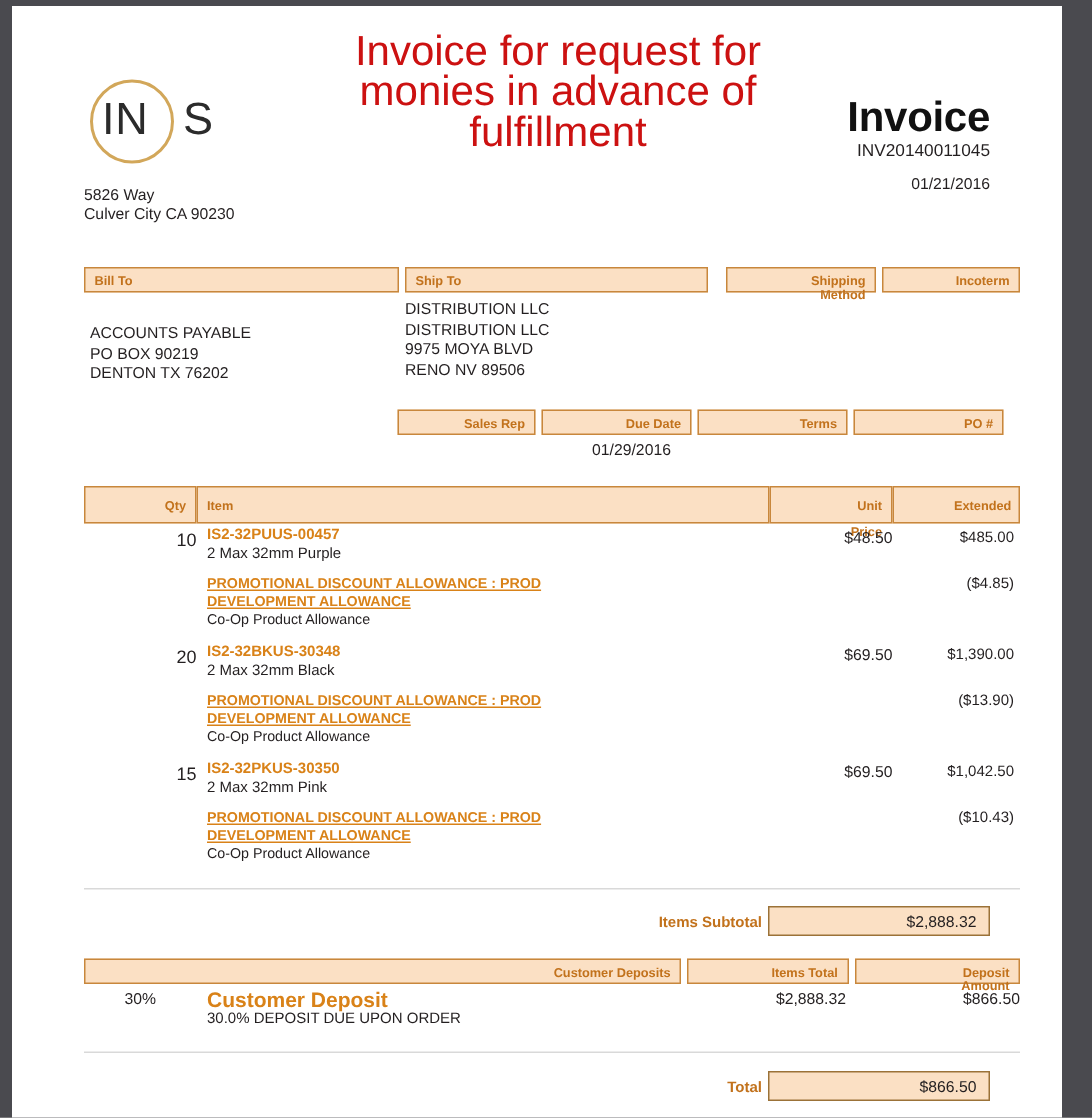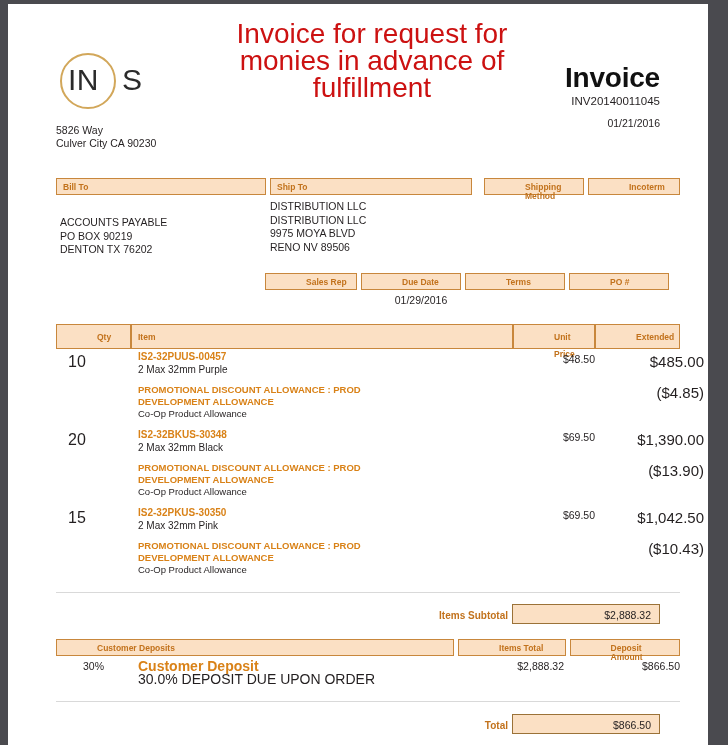--- a/index.html
+++ b/index.html
@@ -114,21 +114,21 @@
     background: #fbe0c4;
     border: 1px solid #c8873c;
     box-sizing: border-box;
     color: #c2721c;
     font-size: 8.5px;
     font-weight: bold;
     padding: 4px 6px;
     height: 17px;
     line-height: 9px;
   }
-  .hdr-center { text-align: left; padding-left: 40px; }
+  .hdr-center { text-align: right; padding-left: 40px; }
 
   
   .addr-heads { position: absolute; left: 48px; top: 174px; width: 624px; display: flex; }
   .addr-heads .h-bill  { width: 210px; }
   .addr-heads .h-ship  { width: 202px; margin-left: 4px; }
   .addr-heads .h-ship-method { width: 100px; margin-left: 12px; }
   .addr-heads .h-incoterm { width: 92px; margin-left: 4px; }
 
   .addr-bodies { position: absolute; left: 48px; top: 196px; width: 624px; font-size: 10.5px; color: #231f20; line-height: 13.5px; }
   .addr-bill { position: absolute; left: 4px; top: 16px; white-space: pre-line; }
@@ -146,40 +146,40 @@
   
   .items-heads { position: absolute; left: 48px; top: 320px; width: 624px; display: flex; }
   .items-heads .c-qty { width: 75px; height: 25px; line-height: 17px; }
   .items-heads .c-item { width: 382px; height: 25px; line-height: 17px; }
   .items-heads .c-price { width: 82px; height: 25px; line-height: 17px; }
   .items-heads .c-ext { width: 85px; height: 25px; line-height: 17px; }
 
   .items-body { position: absolute; left: 48px; top: 346px; width: 624px; }
   .li-row { position: relative; }
   .li-qty {
-    position: absolute; left: 12px; width: 75px; text-align: left;
-    font-size: 16px; color: #231f20;
+    position: absolute; left: 0; width: 75px; text-align: right;
+    font-size: 12px; color: #231f20;
   }
   .li-desc { position: absolute; left: 82px; width: 370px; }
   .li-code {
     font-size: 10px; font-weight: bold; color: #d98218; line-height: 13px;
   }
   .li-name { font-size: 10px; color: #231f20; line-height: 13px; }
   .li-promo {
     font-size: 9.5px; font-weight: bold; color: #d98218;
-    line-height: 12px; width: 290px;
+    line-height: 12px; width: 290px; text-decoration: underline;
   }
   .li-promo-sub { font-size: 9.5px; color: #231f20; line-height: 12px; }
   .li-price {
     position: absolute; left: 457px; width: 82px; text-align: right;
     font-size: 10.5px; color: #231f20;
   }
   .li-ext {
-    position: absolute; left: 539px; width: 109px; text-align: right;
-    font-size: 15px; color: #231f20;
+    position: absolute; left: 539px; width: 81px; text-align: right;
+    font-size: 10px; color: #231f20;
   }
 
   .rule { position: absolute; left: 48px; width: 624px; height: 1px; background: #d9d9d9; }
 
   
   .subtotal-label {
     position: absolute; right: 200px; top: 606px;
     font-size: 10px; font-weight: bold; color: #c2721c;
   }
   .subtotal-box {
@@ -190,21 +190,21 @@
 
   
   .dep-heads { position: absolute; left: 48px; top: 635px; width: 624px; display: flex; }
   .dep-heads .c-dep { width: 401px; }
   .dep-heads .c-itot { width: 108px; margin-left: 4px; }
   .dep-heads .c-damt { width: 111px; margin-left: 4px; }
 
   .dep-row { position: absolute; left: 48px; top: 656px; width: 624px; }
   .dep-pct { position: absolute; left: 0; width: 75px; text-align: center; font-size: 10.5px; color: #231f20; }
   .dep-name { position: absolute; left: 82px; font-size: 14px; font-weight: bold; color: #d98218; line-height: 13px; }
-  .dep-sub { position: absolute; left: 82px; top: 13px; font-size: 14px; color: #231f20; line-height: 13px; }
+  .dep-sub { position: absolute; left: 82px; top: 13px; font-size: 10px; color: #231f20; line-height: 13px; }
   .dep-itot { position: absolute; left: 400px; width: 108px; text-align: right; font-size: 10.5px; color: #231f20; }
   .dep-damt { position: absolute; left: 513px; width: 111px; text-align: right; font-size: 10.5px; color: #231f20; }
 
   
   .total-label {
     position: absolute; right: 200px; top: 716px;
     font-size: 10px; font-weight: bold; color: #c2721c;
   }
   .total-box {
     position: absolute; right: 48px; top: 710px; width: 148px; height: 20px;

